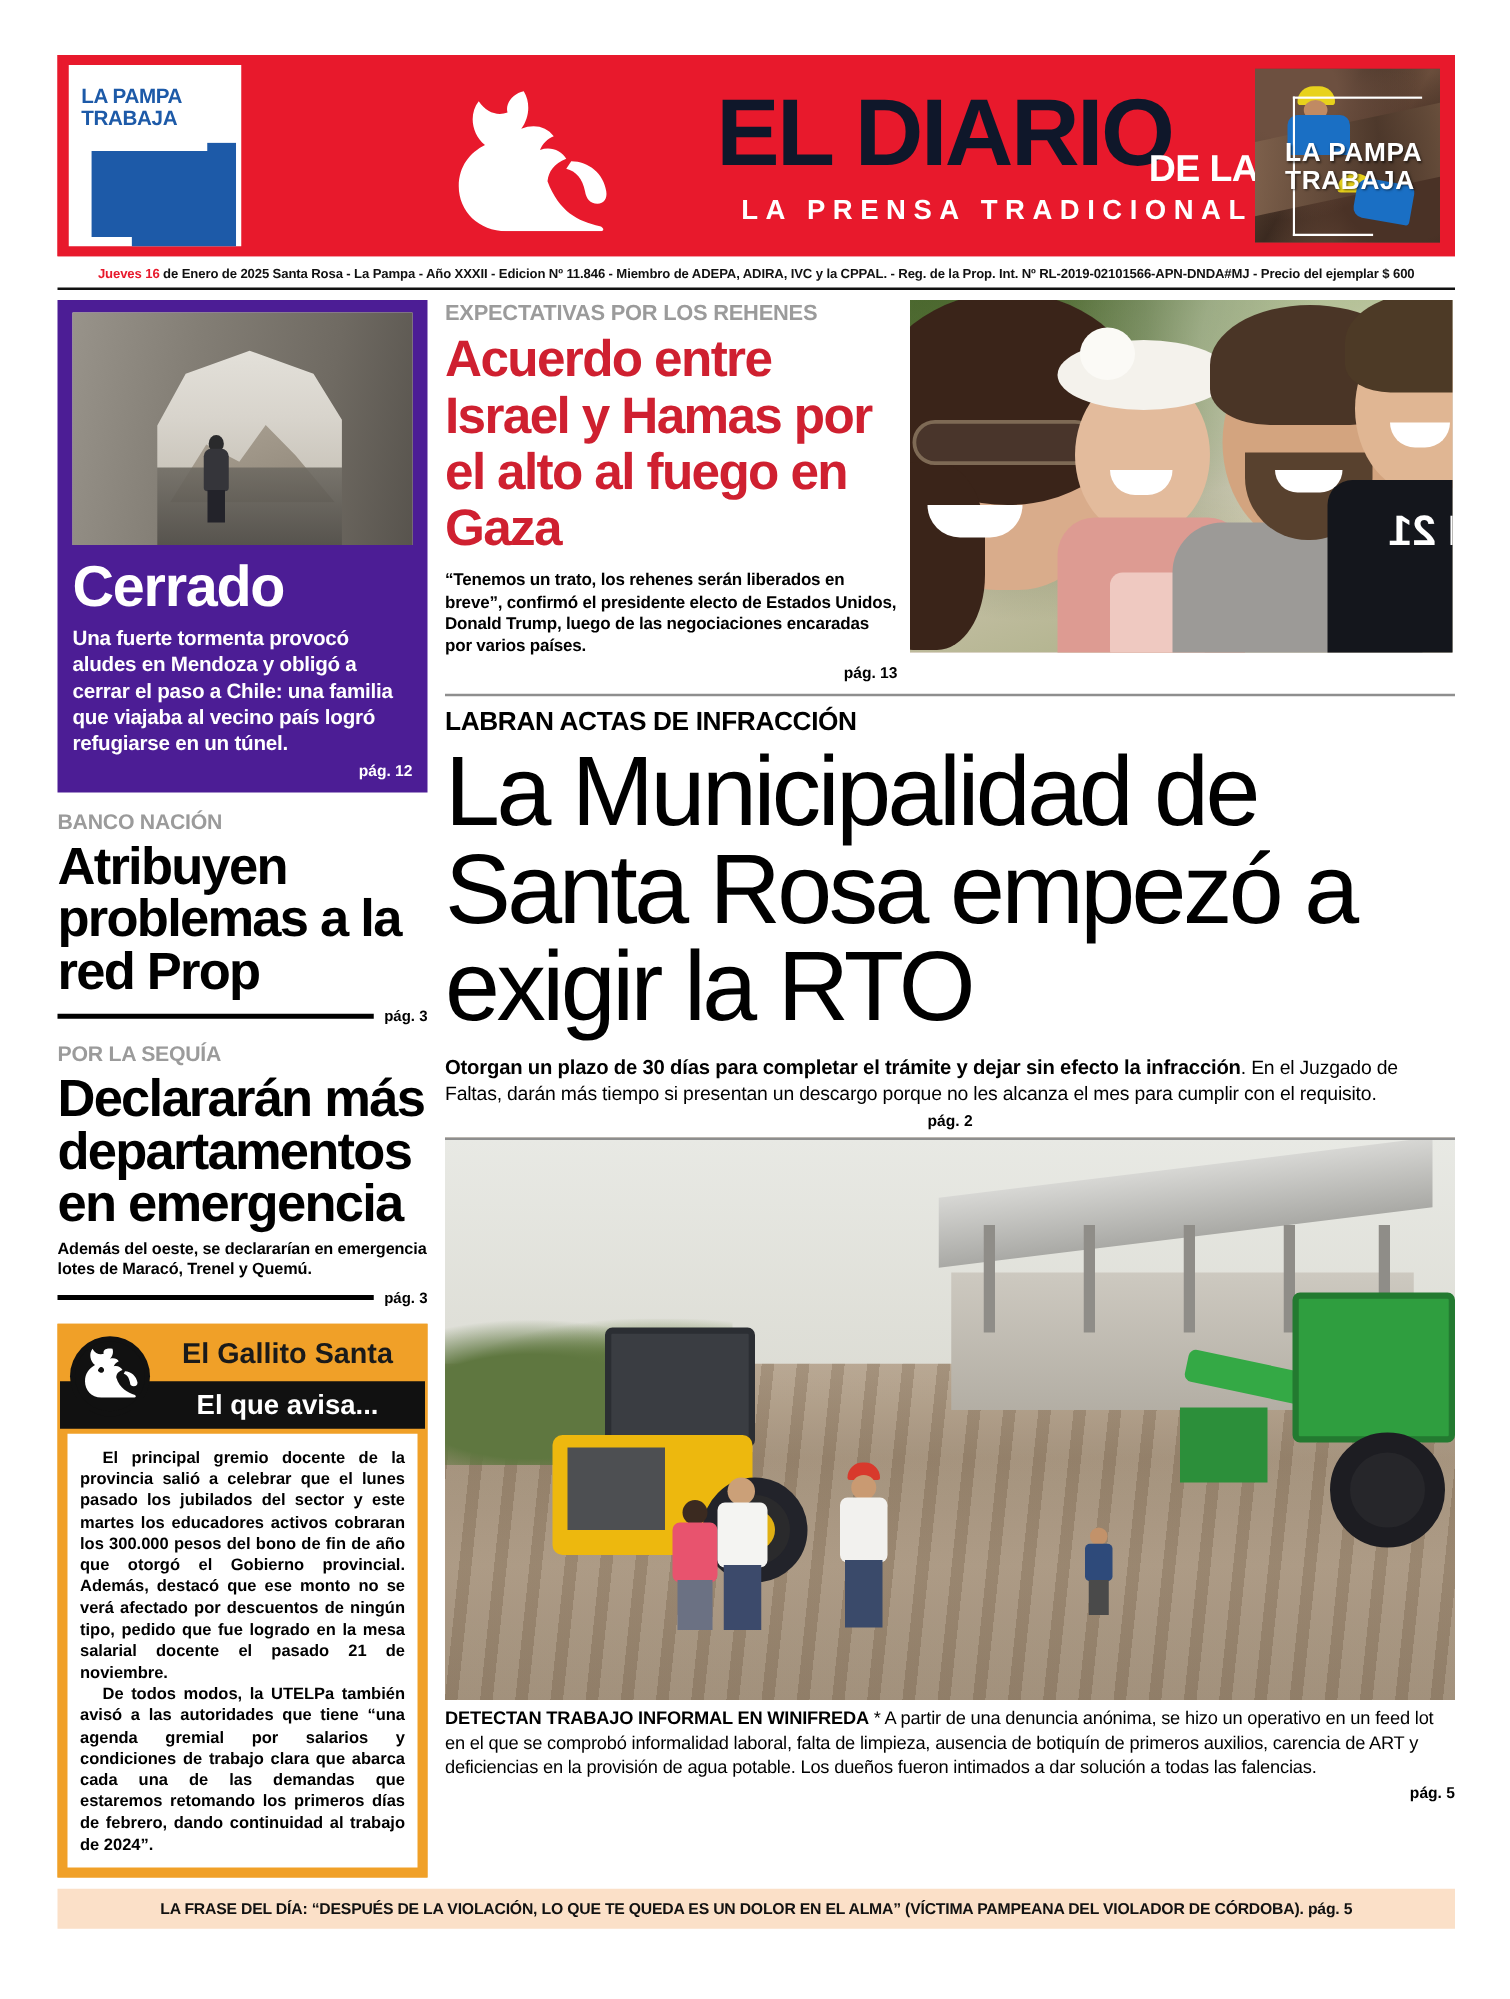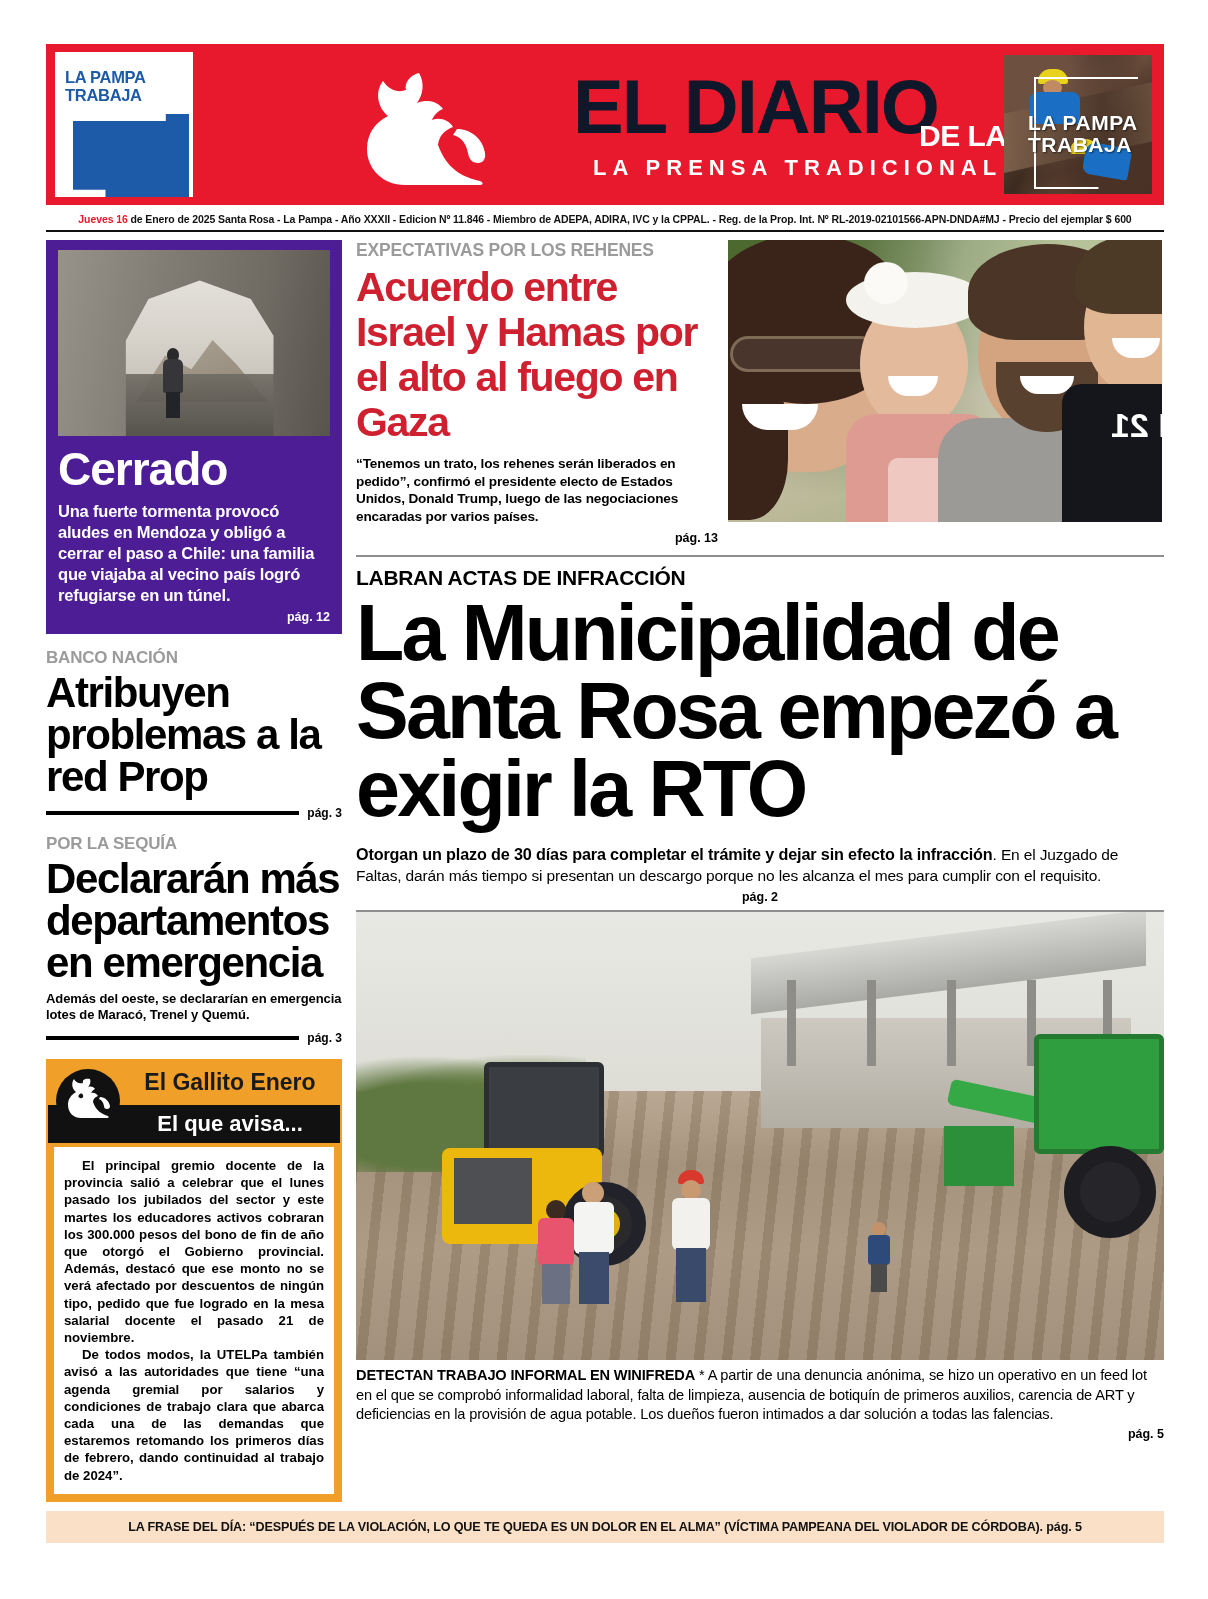--- a/index.html
+++ b/index.html
@@ -217,21 +217,21 @@
   .boy { left:356px; top:18px; width:112px; height:138px; background:#e0b693; }
   .boy .hair { position:absolute; left:-8px; top:-24px; width:130px; height:80px; background:#4d3a26; border-radius:50% 50% 28% 28%; }
   .boy .smile { position:absolute; left:28px; top:80px; width:48px; height:20px; background:#fff; border-radius:0 0 28px 28px; }
   .boy .shirt { position:absolute; left:-22px; top:126px; width:170px; height:170px; background:#14161c; border-radius:20px 0 0 0; }
   .boy .txt { position:absolute; left:8px; top:150px; color:#fff; font-size:34px; font-weight:bold; line-height:34px; transform: scaleX(-1); }
 
   .hr-thin { height:2px; background:#8e8e8e; margin-top:10px; }
 
   .main-kicker { font-weight:bold; font-size:21px; letter-spacing:-0.3px; margin-top:9px; color:#000;}
   .main-head {
-    font-weight:bold; font-size:79px; line-height:78px; letter-spacing:-2.8px;
+    font-weight:normal; font-size:79px; line-height:78px; letter-spacing:-2.8px;
     color:#000; margin-top:4px;
   }
   .main-lead {
     font-size:15.5px; line-height:20.5px; margin-top:16px; color:#000; letter-spacing:-0.15px;
   }
   .main-lead b { font-weight:bold; font-size:16.2px; }
   .main-page { font-size:12.5px; font-weight:bold; text-align:center; margin-top:4px; }
 
   .main-photo {
     margin-top:6px; width:808px; height:450px; position:relative; overflow:hidden;
@@ -389,39 +389,39 @@
     <div class="gallito">
       <div class="rooster">
         <svg width="56" height="56" viewBox="0 0 56 56">
           <circle cx="28" cy="28" r="28" fill="#111"></circle>
           <path fill="#fff" d="M30 6c1 3 0 6-2 8 3-1 6 0 7 2-2 1-3 2-4 4 3-1 6 1 7 3-3 1-5 3-5 6 3 9 9 12 15 14 1 1 1 2-1 2H21C13 45 8 39 8 32c0-6 3-10 8-13-4-3-5-9-2-13 2 4 6 5 9 4-1-3 2-5 7-4z"></path>
           <path fill="#111" d="M19 22c1-2 3-2 4 0s-1 4-3 3-2-2-1-3z"></path>
           <path fill="#fff" d="M40 24c5 0 9 4 10 9 0 2-1 3-3 3s-3-1-3-3c-1-4-2-6-5-7z"></path>
         </svg>
       </div>
       <div class="gallito-header">
-        <div class="gallito-title">El Gallito Enero</div>
+        <div class="gallito-title">El Gallito Santa</div>
       </div>
       <div class="gallito-sub-bar">
         <div class="gallito-sub">El que avisa...</div>
       </div>
       <div class="gallito-body">
         <p>El principal gremio docente de la provincia salió a celebrar que el lunes pasado los jubilados del sector y este martes los educadores activos cobraran los 300.000 pesos del bono de fin de año que otorgó el Gobierno provincial. Además, destacó que ese monto no se verá afectado por descuentos de ningún tipo, pedido que fue logrado en la mesa salarial docente el pasado 21 de noviembre.</p>
         <p>De todos modos, la UTELPa también avisó a las autoridades que tiene “una agenda gremial por salarios y condiciones de trabajo clara que abarca cada una de las demandas que estaremos retomando los primeros días de febrero, dando continuidad al trabajo de 2024”.</p>
       </div>
     </div>
   </div>
 
   <div class="right-col">
 
     <div class="topstory">
       <div class="topstory-text">
         <div class="ts-kicker">EXPECTATIVAS POR LOS REHENES</div>
         <div class="ts-head">Acuerdo entre Israel y Hamas por el alto al fuego en Gaza</div>
-        <div class="ts-lead">“Tenemos un trato, los rehenes serán liberados en pedido”, confirmó el presidente electo de Estados Unidos, Donald Trump, luego de las negociaciones encaradas por varios países.</div>
+        <div class="ts-lead">“Tenemos un trato, los rehenes serán liberados en breve”, confirmó el presidente electo de Estados Unidos, Donald Trump, luego de las negociaciones encaradas por varios países.</div>
         <div class="ts-page">pág. 13</div>
       </div>
       <div class="ts-photo">
         <div class="fam-bg"></div>
         <div class="face mom">
             <div class="hair"></div>
             <div class="hair2"></div>
             <div class="glass"></div>
             <div class="smile"></div>
           </div>

